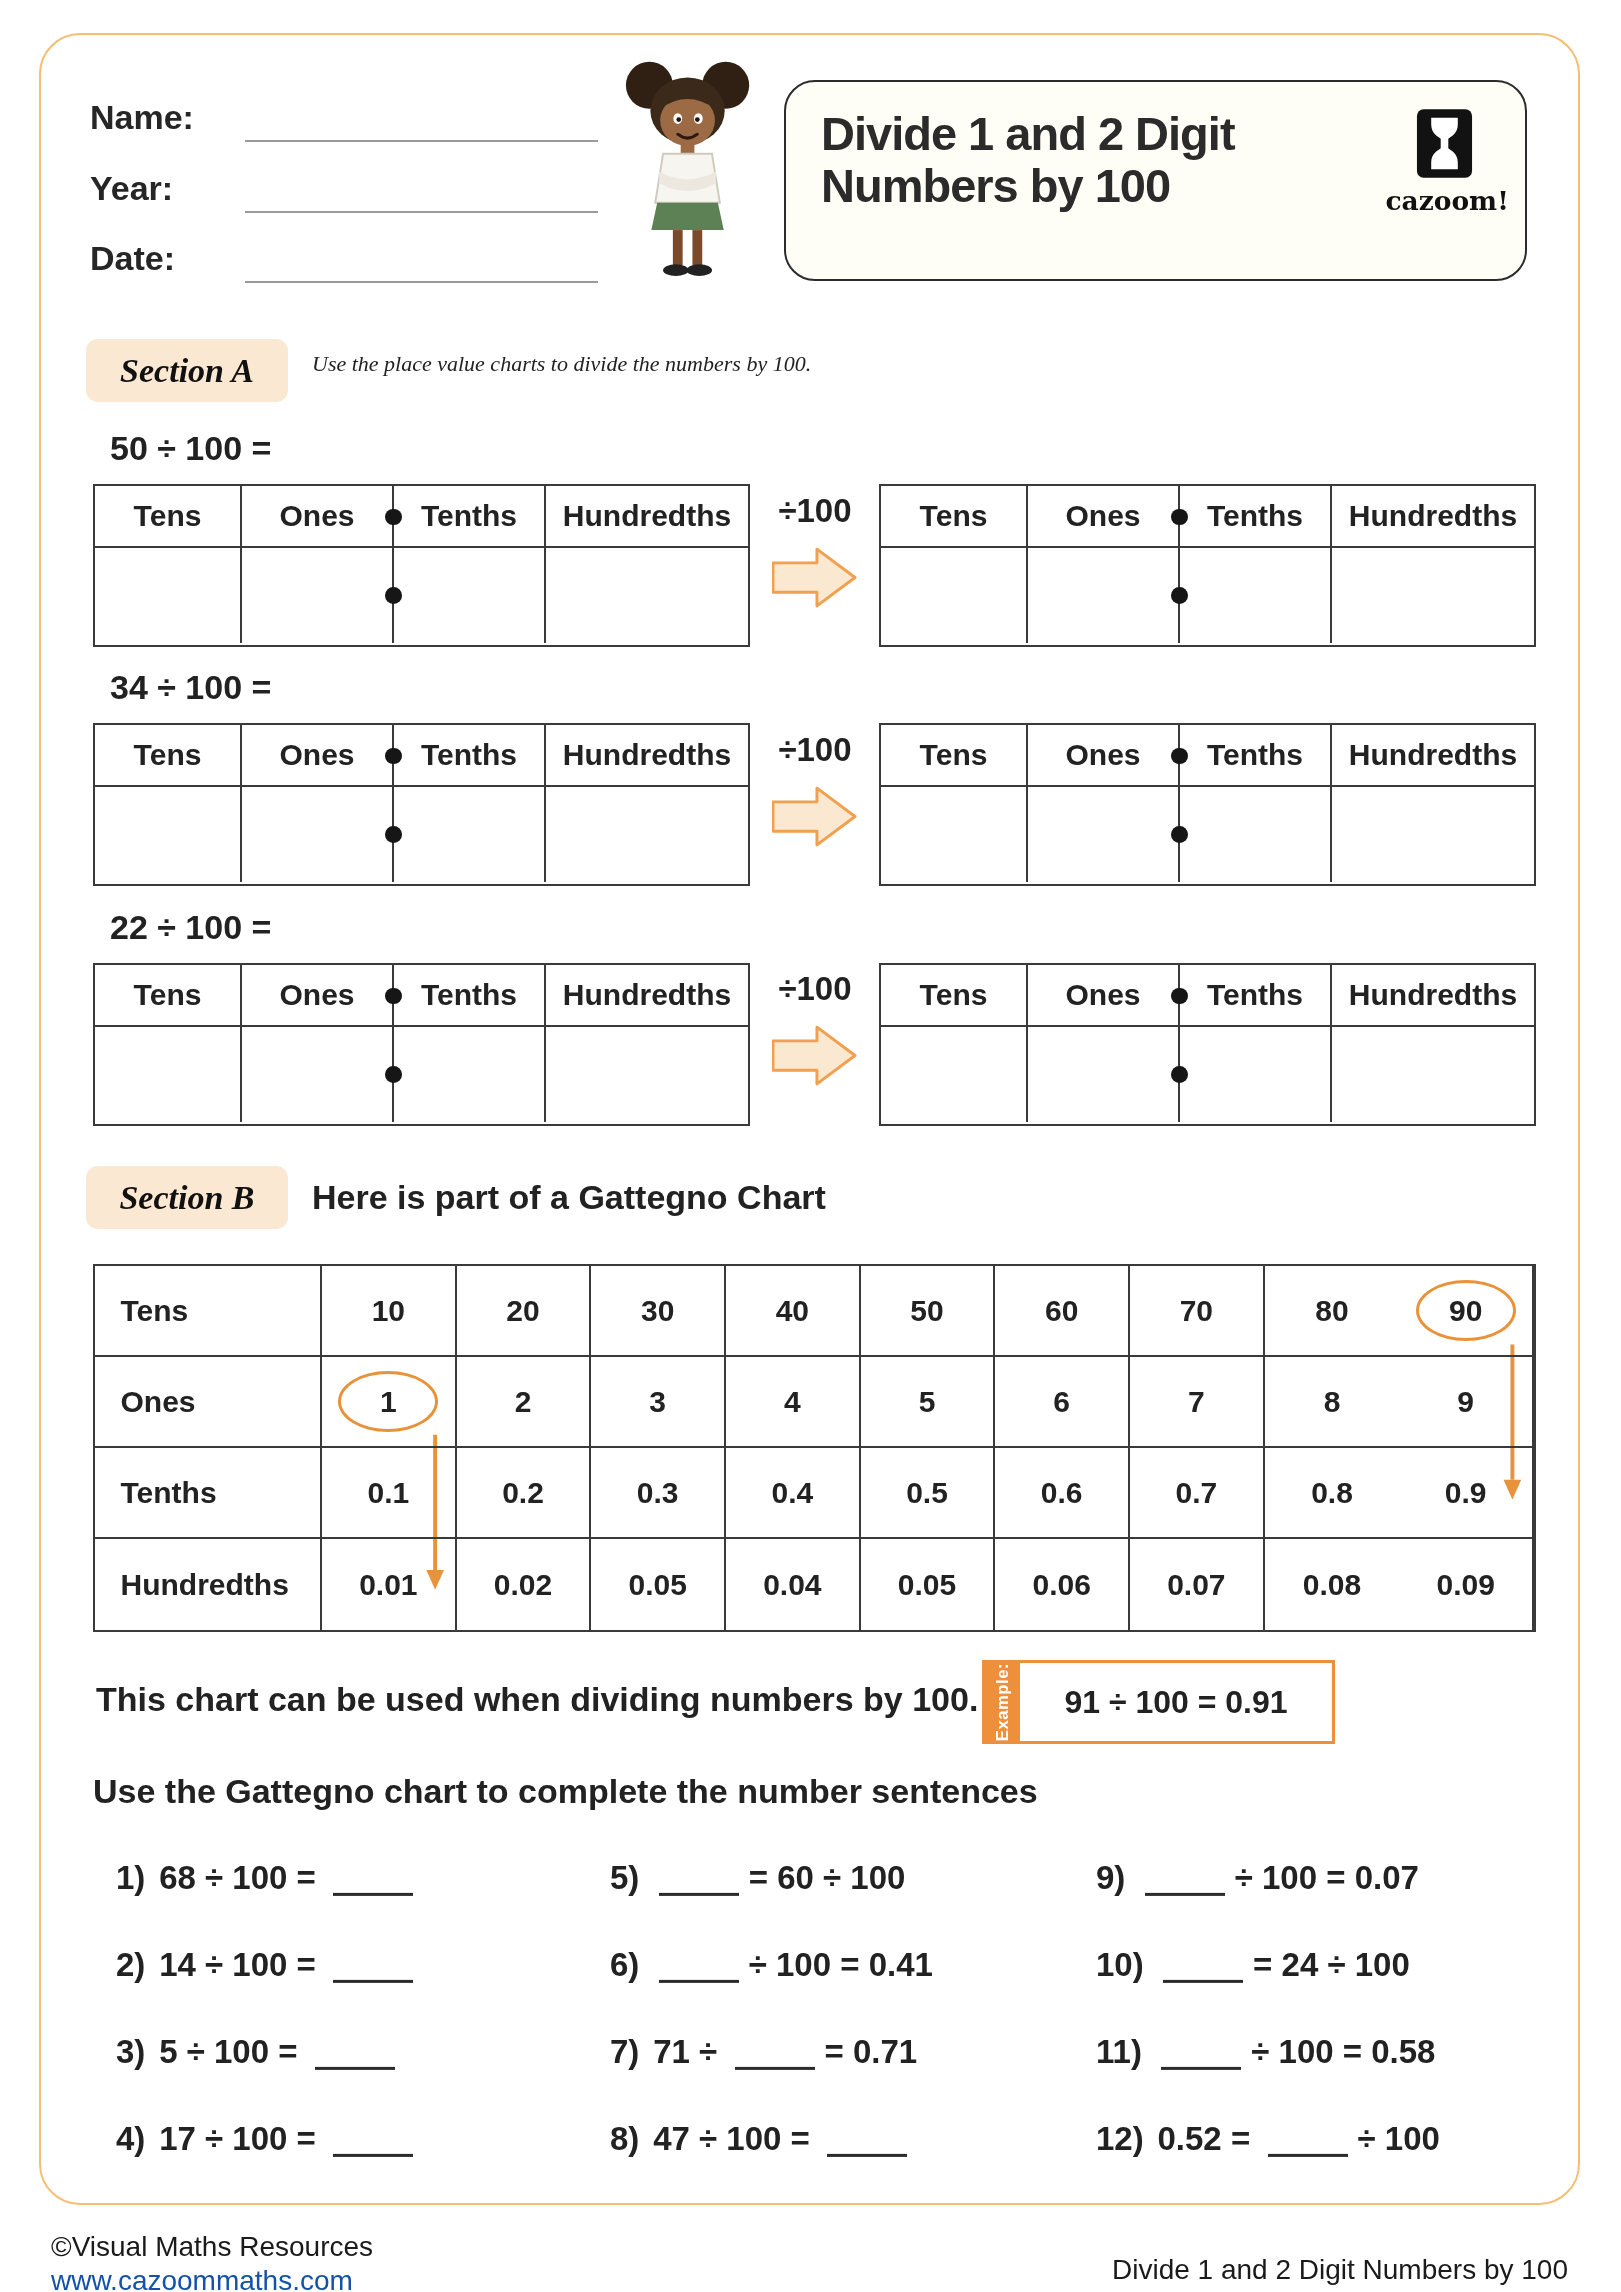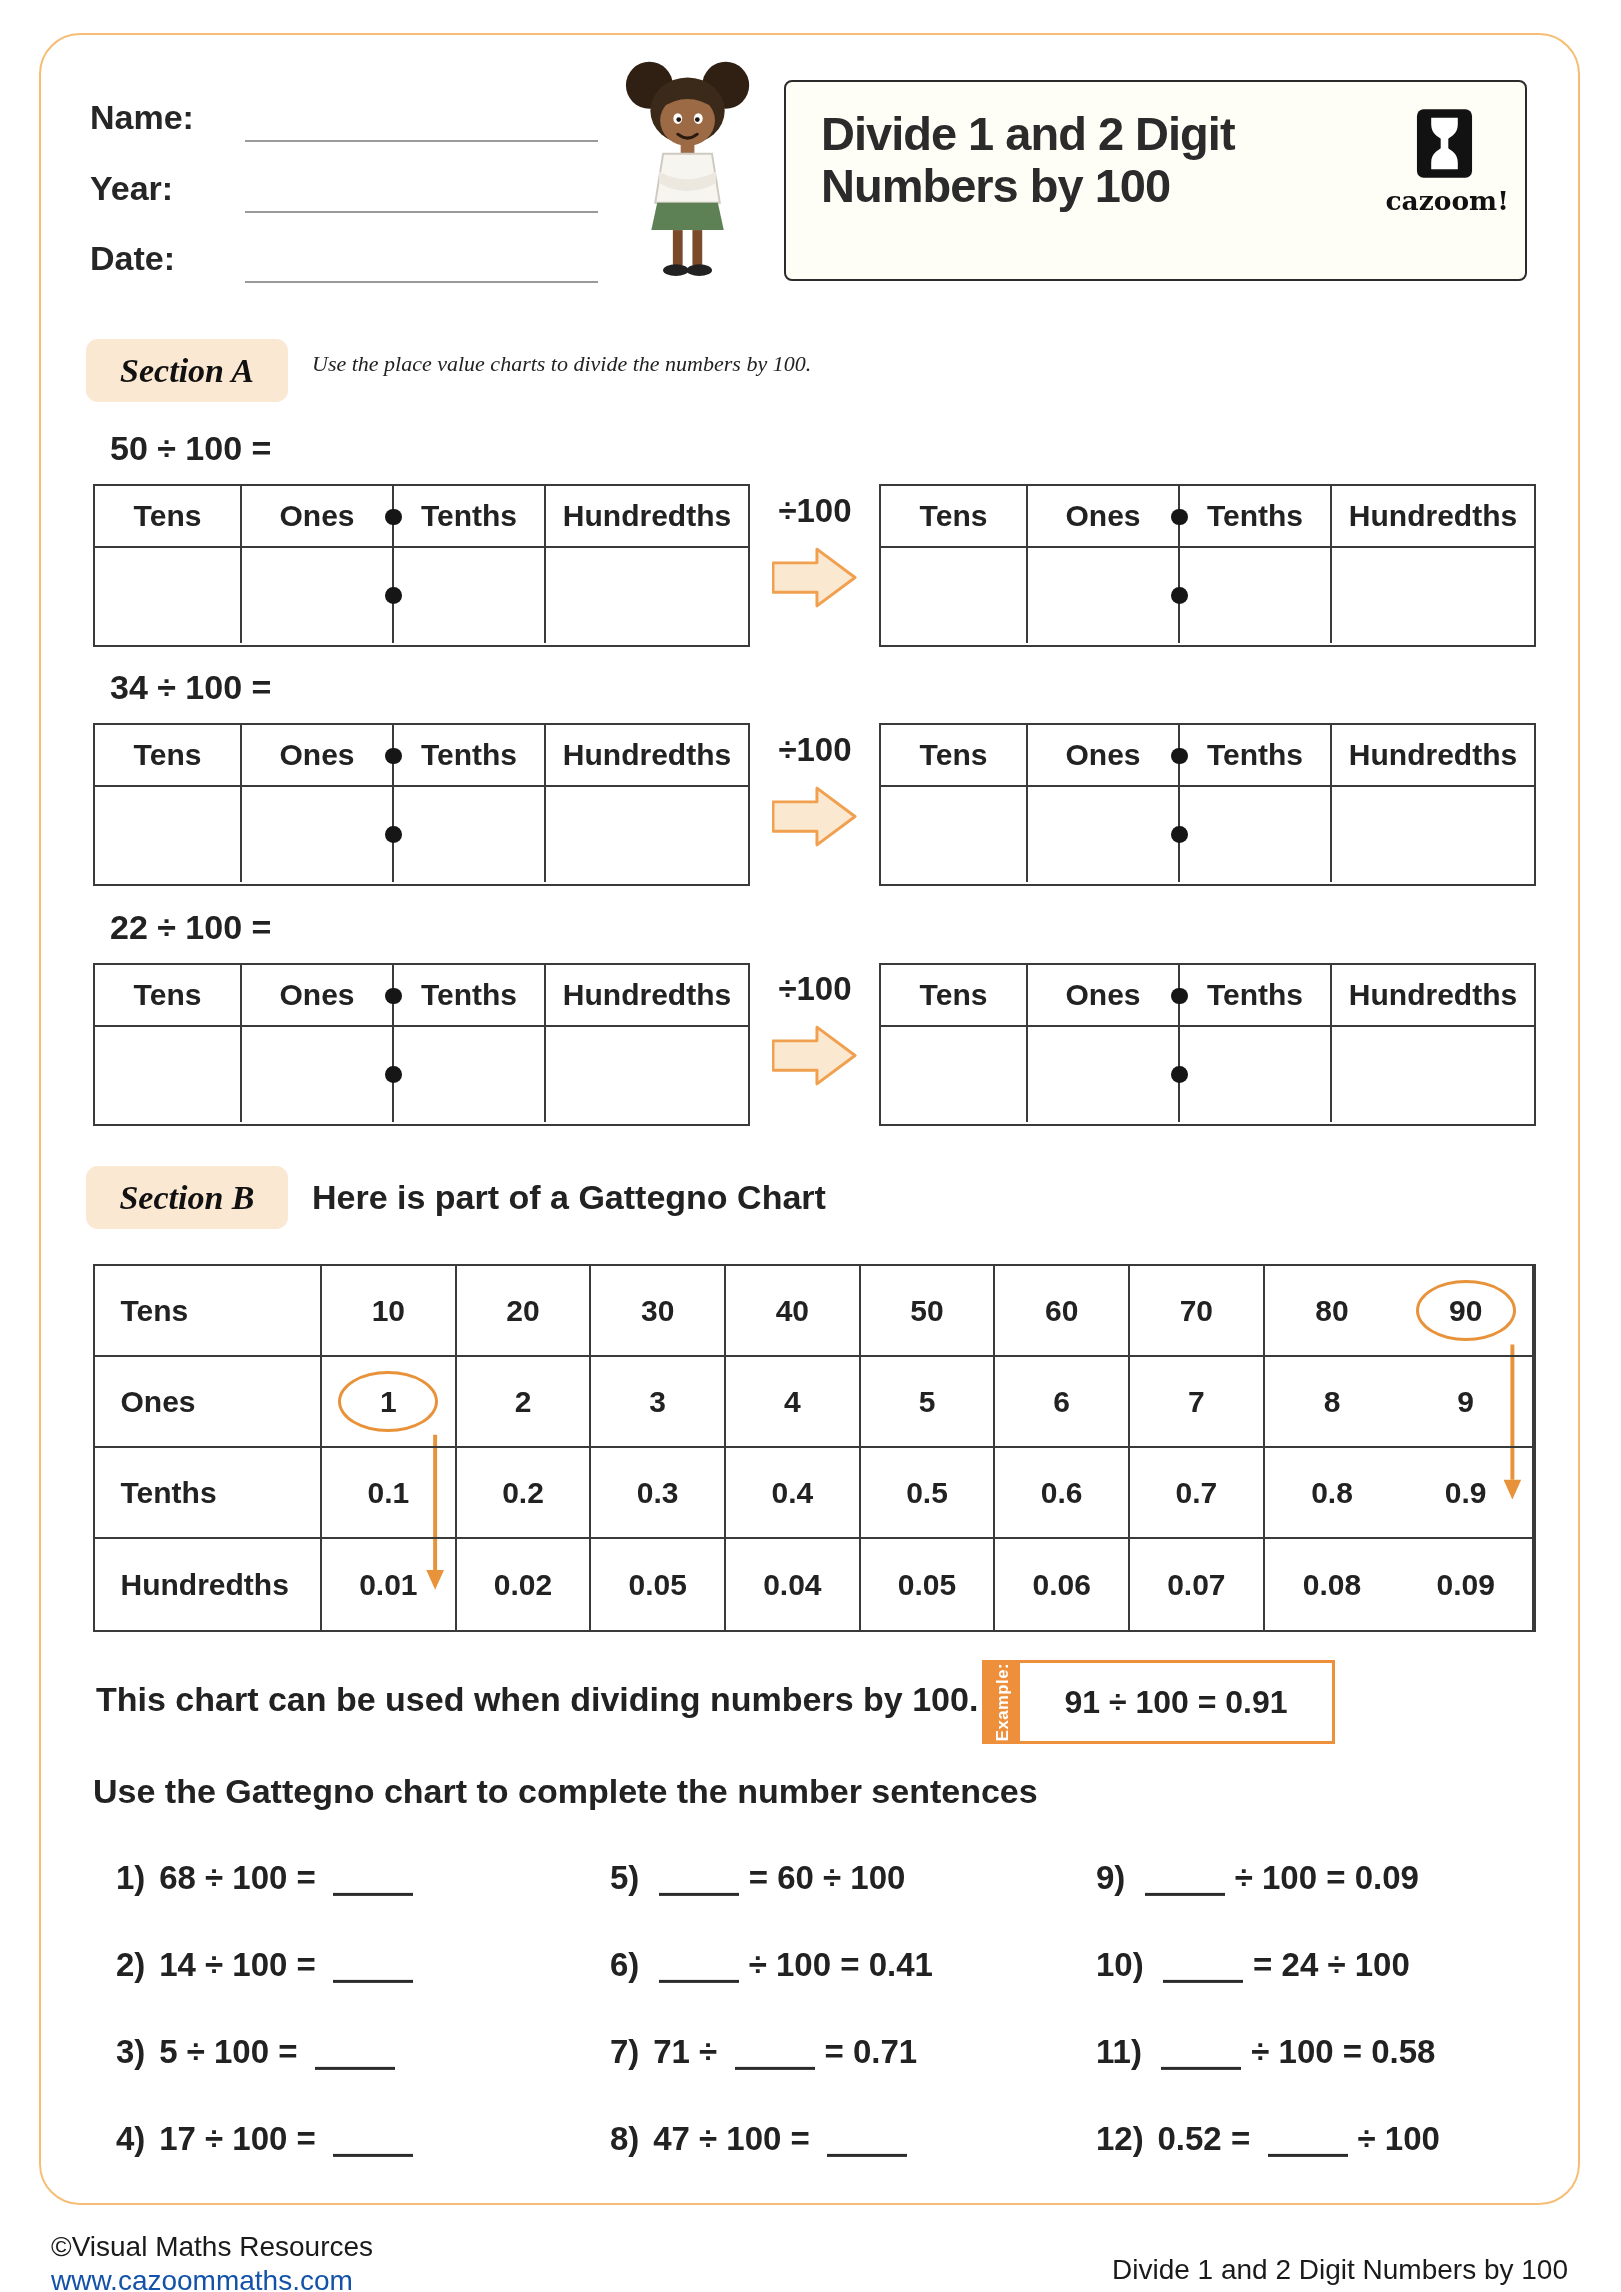--- a/index.html
+++ b/index.html
@@ -10,21 +10,21 @@
 
   
   .frame { position:absolute; left:39px; top:33px; width:1541px; height:2172px;
            border:2.9px solid #F6BE74; border-radius:41px; }
 
   
   .field-label { font-size:34px; font-weight:bold; color:#262626; }
   .write-line { height:0; border-bottom:2.9px solid #9a9a9a; }
 
   .title-box { left:784px; top:80px; width:743px; height:201px; background:#FFFEF6;
-               border:2.9px solid #2B2B2B; border-radius:8px; }
+               border:2.9px solid #2B2B2B; border-radius:31px; }
   .title-text { position:absolute; left:35px; top:25.5px; font-size:47px; font-weight:800;
                 line-height:1.12; letter-spacing:-1px; color:#2b2b2b; }
   .logo { position:absolute; right:21.6px; top:25.5px; width:118px; text-align:center; }
   .logo-text { font-family:"DejaVu Serif", serif; font-weight:bold; font-size:26.5px; color:#111;
                margin-top:2px; }
 
   
   .pill { width:202px; height:63px; background:#FBE8D2; border-radius:11.8px;
           display:flex; align-items:center; justify-content:center; }
   .pill span { font-family:"Liberation Serif", serif; font-style:italic; font-weight:bold;
@@ -435,21 +435,21 @@
       <div class="ex-row">
         <span class="ex-num">8)</span>
         <span class="ex-text">47 ÷ 100 =</span>
         <span class="blank"></span>
       </div>
     </div>
   <div class="ex-col" style="left:1096px;width:510px;">
       <div class="ex-row">
         <span class="ex-num">9)</span>
         <span class="blank"></span>
-        <span class="ex-text">÷ 100 = 0.09</span>
+        <span class="ex-text">÷ 100 = 0.07</span>
       </div>
       <div class="ex-row">
         <span class="ex-num">10)</span>
         <span class="blank"></span>
         <span class="ex-text">=  24 ÷ 100</span>
       </div>
       <div class="ex-row">
         <span class="ex-num">11)</span>
         <span class="blank"></span>
         <span class="ex-text">÷ 100 = 0.58</span>

